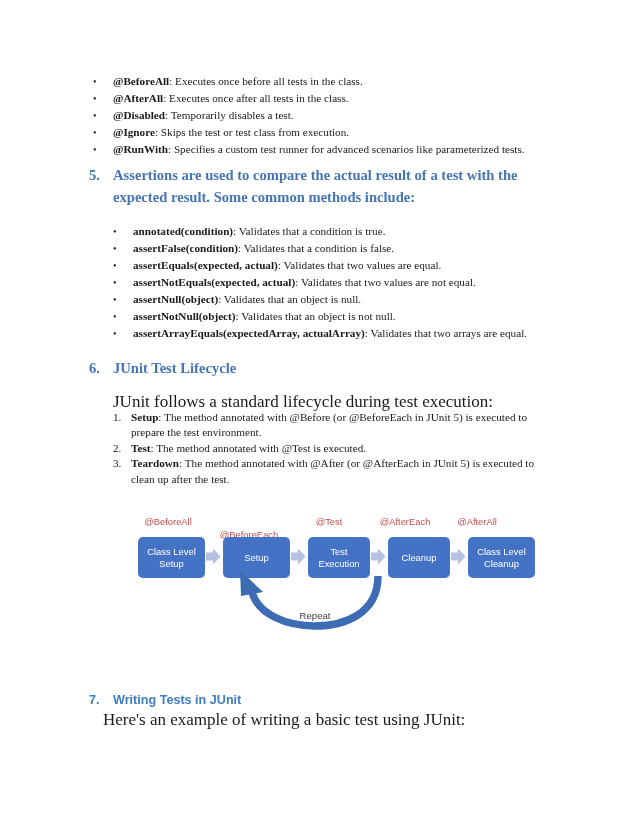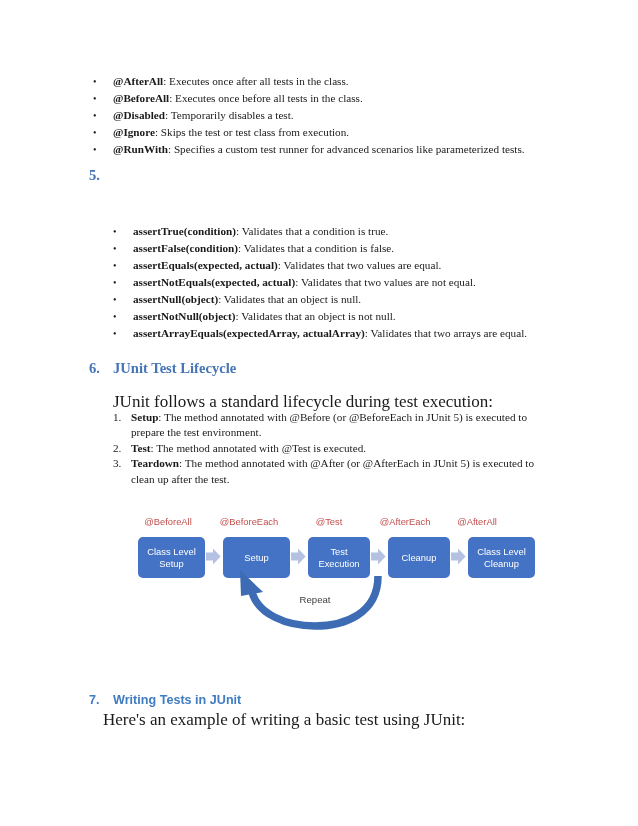--- a/index.html
+++ b/index.html
@@ -168,62 +168,63 @@
     top: 40px;
     width: 15px;
     height: 17px;
   }
   .dg-repeat-label {
     position: absolute;
     font-family: "Liberation Sans", sans-serif;
     font-size: 9.6px;
     color: #404040;
     left: 155px;
-    top: 86px;
+    top: 102px;
     width: 60px;
     text-align: center;
   }
   .dg-arrow-svg {
     position: absolute;
     left: 0;
     top: 60px;
     width: 372px;
     height: 70px;
   }
 </style>
 </head>
 <body>
 
 <div class="page">
 
   <ul class="bullet-list tight" style="left:93px; top:74px; width:455px;">
     <li>
+      <b>@BeforeAll</b><span>: Executes once before all tests in the class.</span>
+    </li>
+    <li>
       <b>@AfterAll</b><span>: Executes once after all tests in the class.</span>
-    </li>
-    <li>
-      <b>@BeforeAll</b><span>: Executes once before all tests in the class.</span>
     </li>
     <li>
       <b>@Disabled</b><span>: Temporarily disables a test.</span>
     </li>
     <li>
       <b>@Ignore</b><span>: Skips the test or test class from execution.</span>
     </li>
     <li>
       <b>@RunWith</b><span>: Specifies a custom test runner for advanced scenarios like parameterized tests.</span>
     </li>
   </ul>
 
   <div class="heading-serif h5">
     <span class="num">5.</span>
+    <span>Assertions are used to compare the actual result of a test with the expected result. Some common methods include:</span>
   </div>
 
   <ul class="bullet-list tight" style="left:113px; top:224px; width:420px;">
     <li>
-      <b>assertTrue(condition)</b><span>: Validates that a condition is true.</span>
+      <b>annotated(condition)</b><span>: Validates that a condition is true.</span>
     </li>
     <li>
       <b>assertFalse(condition)</b><span>: Validates that a condition is false.</span>
     </li>
     <li>
       <b>assertEquals(expected, actual)</b><span>: Validates that two values are equal.</span>
     </li>
     <li>
       <b>assertNotEquals(expected, actual)</b><span>: Validates that two values are not equal.</span>
     </li>
@@ -256,21 +257,21 @@
     </li>
     <li>
       <span class="idx">3.</span>
       <b>Teardown</b><span>: The method annotated with @After (or @AfterEach in JUnit 5) is executed to clean up after the test.</span>
     </li>
   </ol>
 
   <div class="diagram">
 
     <div class="dg-label" style="left:0px;   width:76px;">@BeforeAll</div>
-    <div class="dg-label" style="left:79px;  width:80px;">@BeforeEach</div>
+    <div class="dg-label" style="left:79px;  width:80px;margin-top:13px;">@BeforeEach</div>
     <div class="dg-label" style="left:163px; width:72px;">@Test</div>
     <div class="dg-label" style="left:234px; width:82px;">@AfterEach</div>
     <div class="dg-label" style="left:313px; width:68px;">@AfterAll</div>
 
     <div class="dg-box" style="left:8px;   width:67px;">
       <span>
         <span>Class Level</span><br>
         <span>Setup</span>
       </span>
     </div>

